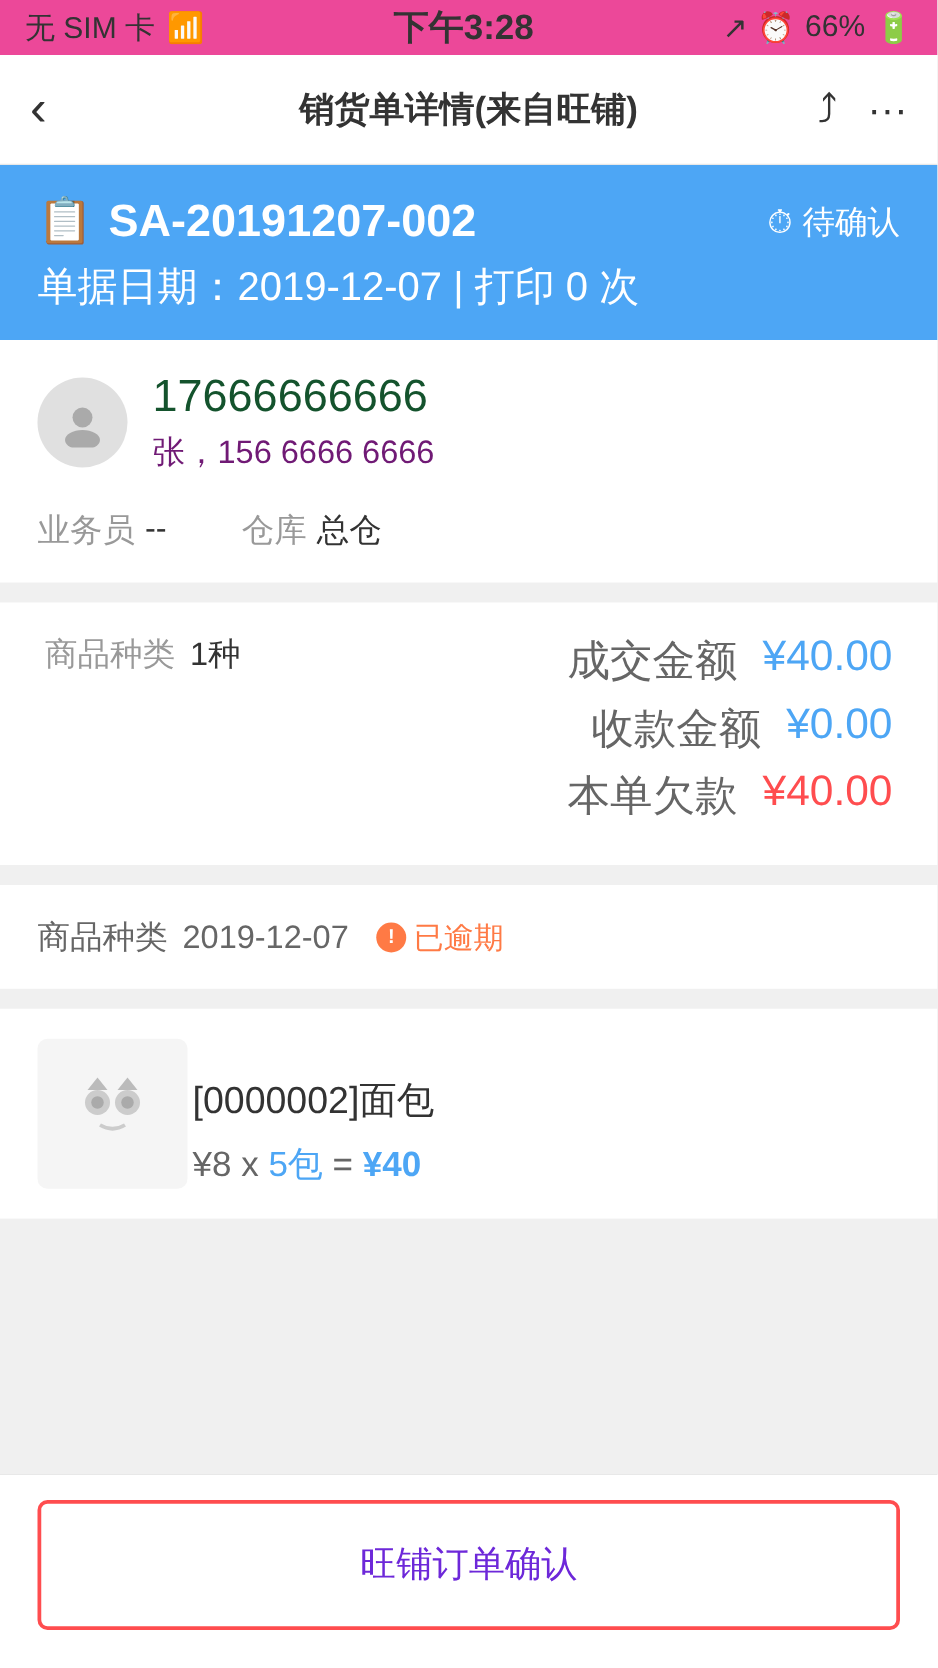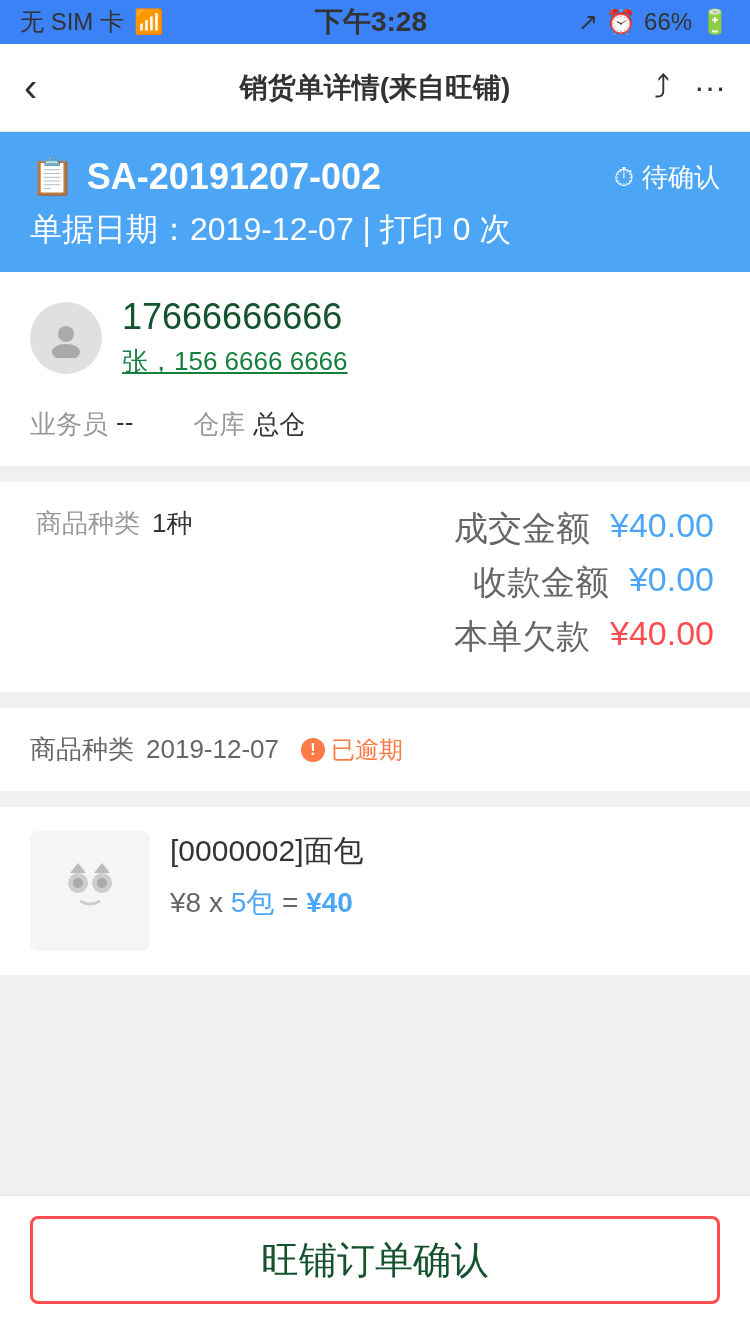--- a/index.html
+++ b/index.html
@@ -9,21 +9,21 @@
       min-height: 1334px;
       font-family: -apple-system, 'PingFang SC', 'Helvetica Neue', Arial, sans-serif;
       background: #f0f0f0;
       font-size: 28px;
       color: #333;
     }
 
     
     .status-bar {
       height: 44px;
-      background: #3b82f6;
+      background: #ec4899;
       display: flex;
       align-items: center;
       justify-content: space-between;
       padding: 0 20px;
       font-size: 24px;
       font-weight: 500;
     }
     .status-left { display: flex; align-items: center; gap: 10px; }
     .status-center { font-size: 28px; font-weight: 600; }
     .status-right { display: flex; align-items: center; gap: 8px; font-size: 24px; }
@@ -123,23 +123,22 @@
       color: #999;
       flex-shrink: 0;
     }
     .customer-phone {
       font-size: 36px;
       font-weight: 400;
       color: #14532d;
     }
     .customer-name {
       font-size: 26px;
-      color: #15803d;
+      color: #701a75;
       margin-top: 6px;
-      text-decoration: underline;
     }
     .customer-meta {
       display: flex;
       margin-top: 16px;
       font-size: 26px;
       color: #666;
     }
     .meta-item {
       display: flex;
       gap: 8px;
@@ -246,22 +245,22 @@
       border-radius: 2px;
     }
 
     
     .product-section {
       background: #fff;
       padding: 24px 30px;
     }
     .product-item {
       display: flex;
-      gap: 20px;
-      align-items: flex-start;
+      gap: 4px;
+      align-items: flex-end;
     }
     .product-thumb {
       width: 120px;
       height: 120px;
       background: #f5f5f5;
       border-radius: 8px;
       display: flex;
       align-items: center;
       justify-content: center;
       flex-shrink: 0;
@@ -294,26 +293,26 @@
       position: fixed;
       bottom: 0;
       left: 0;
       width: 750px;
       background: #fff;
       padding: 20px 30px 30px;
       border-top: 1px solid #e8e8e8;
     }
     .confirm-btn {
       width: 100%;
-      height: 88px;
+      height: 104px;
       border: 3px solid #ff4d4f;
       border-radius: 8px;
       background: #fff;
-      color: #14532d;
-      font-size: 38px;
+      color: #6d28d9;
+      font-size: 29px;
       font-weight: 500;
       cursor: pointer;
       display: flex;
       align-items: center;
       justify-content: center;
     }
   </style>
 </head>
 <body>
 

